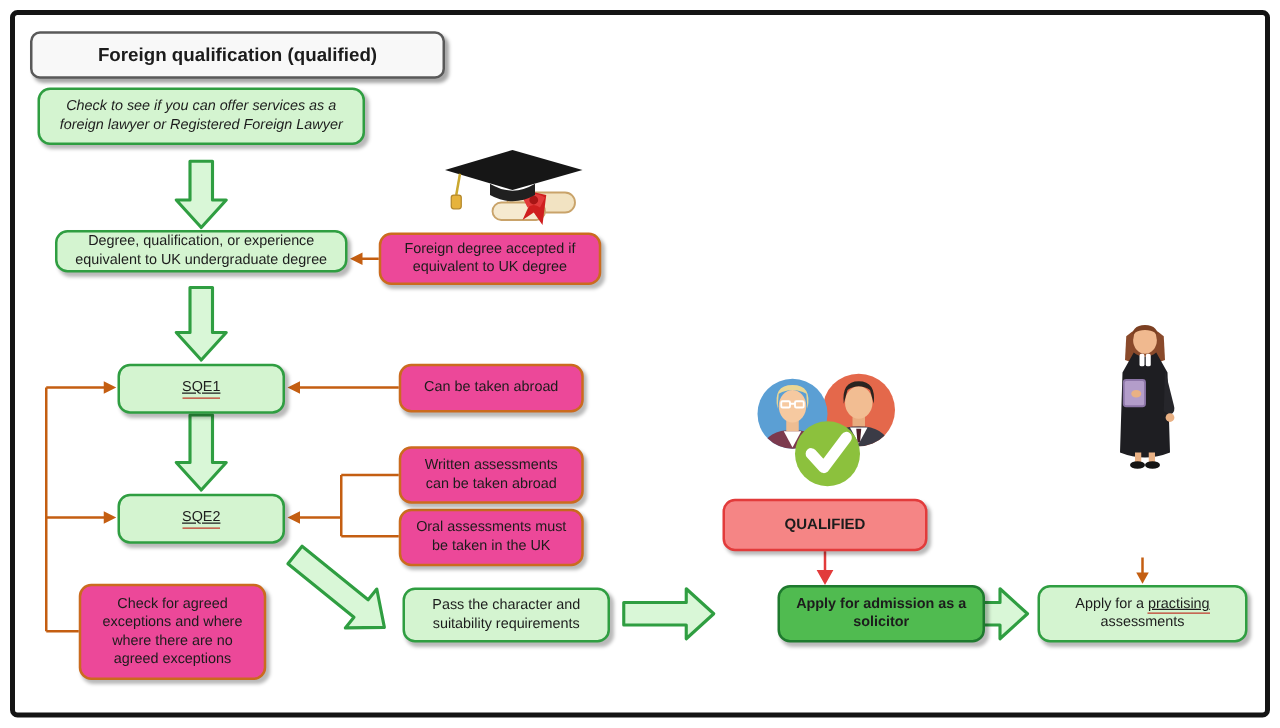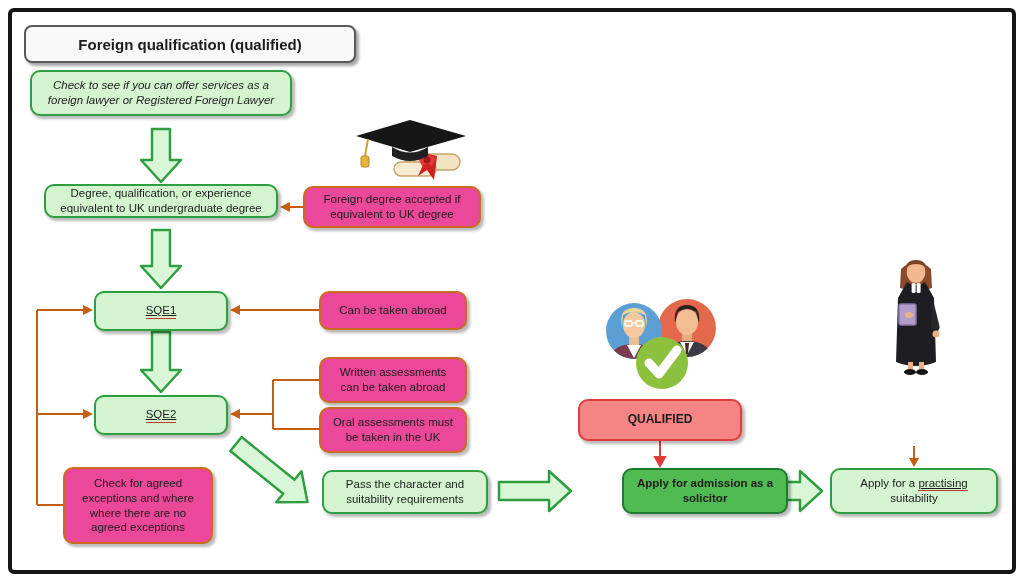--- a/index.html
+++ b/index.html
@@ -82,21 +82,21 @@
     <span class="lnk">SQE2</span>
   </div>
 
   <div class="node green" style="left:322px;top:470px;width:166px;height:44px;">Pass the character and suitability requirements</div>
 
   <div class="node red-node" style="left:578px;top:399px;width:164px;height:42px;">QUALIFIED</div>
 
   <div class="node dgreen" style="left:577px;top:468px;width:166px;height:46px;padding:4px;margin-left:45px;">Apply for admission as a solicitor</div>
 
   <div class="node green" style="left:830px;top:468px;width:168px;height:46px;">
-    <span><span>Apply for a </span><span class="lnk">practising</span><span> suitability</span></span>
+    <span><span>Apply for a </span><span class="lnk">practising</span><span> assessments</span></span>
   </div>
 
   <div class="node orange" style="left:303px;top:186px;width:178px;height:42px;">Foreign degree accepted if equivalent to UK degree</div>
 
   <div class="node orange" style="left:319px;top:291px;width:148px;height:39px;">Can be taken abroad</div>
 
   <div class="node orange" style="left:319px;top:407px;width:148px;height:46px;">Oral assessments must be taken in the UK</div>
 
   <div class="node orange" style="left:319px;top:357px;width:148px;height:46px;">Written assessments can be taken abroad</div>
 

